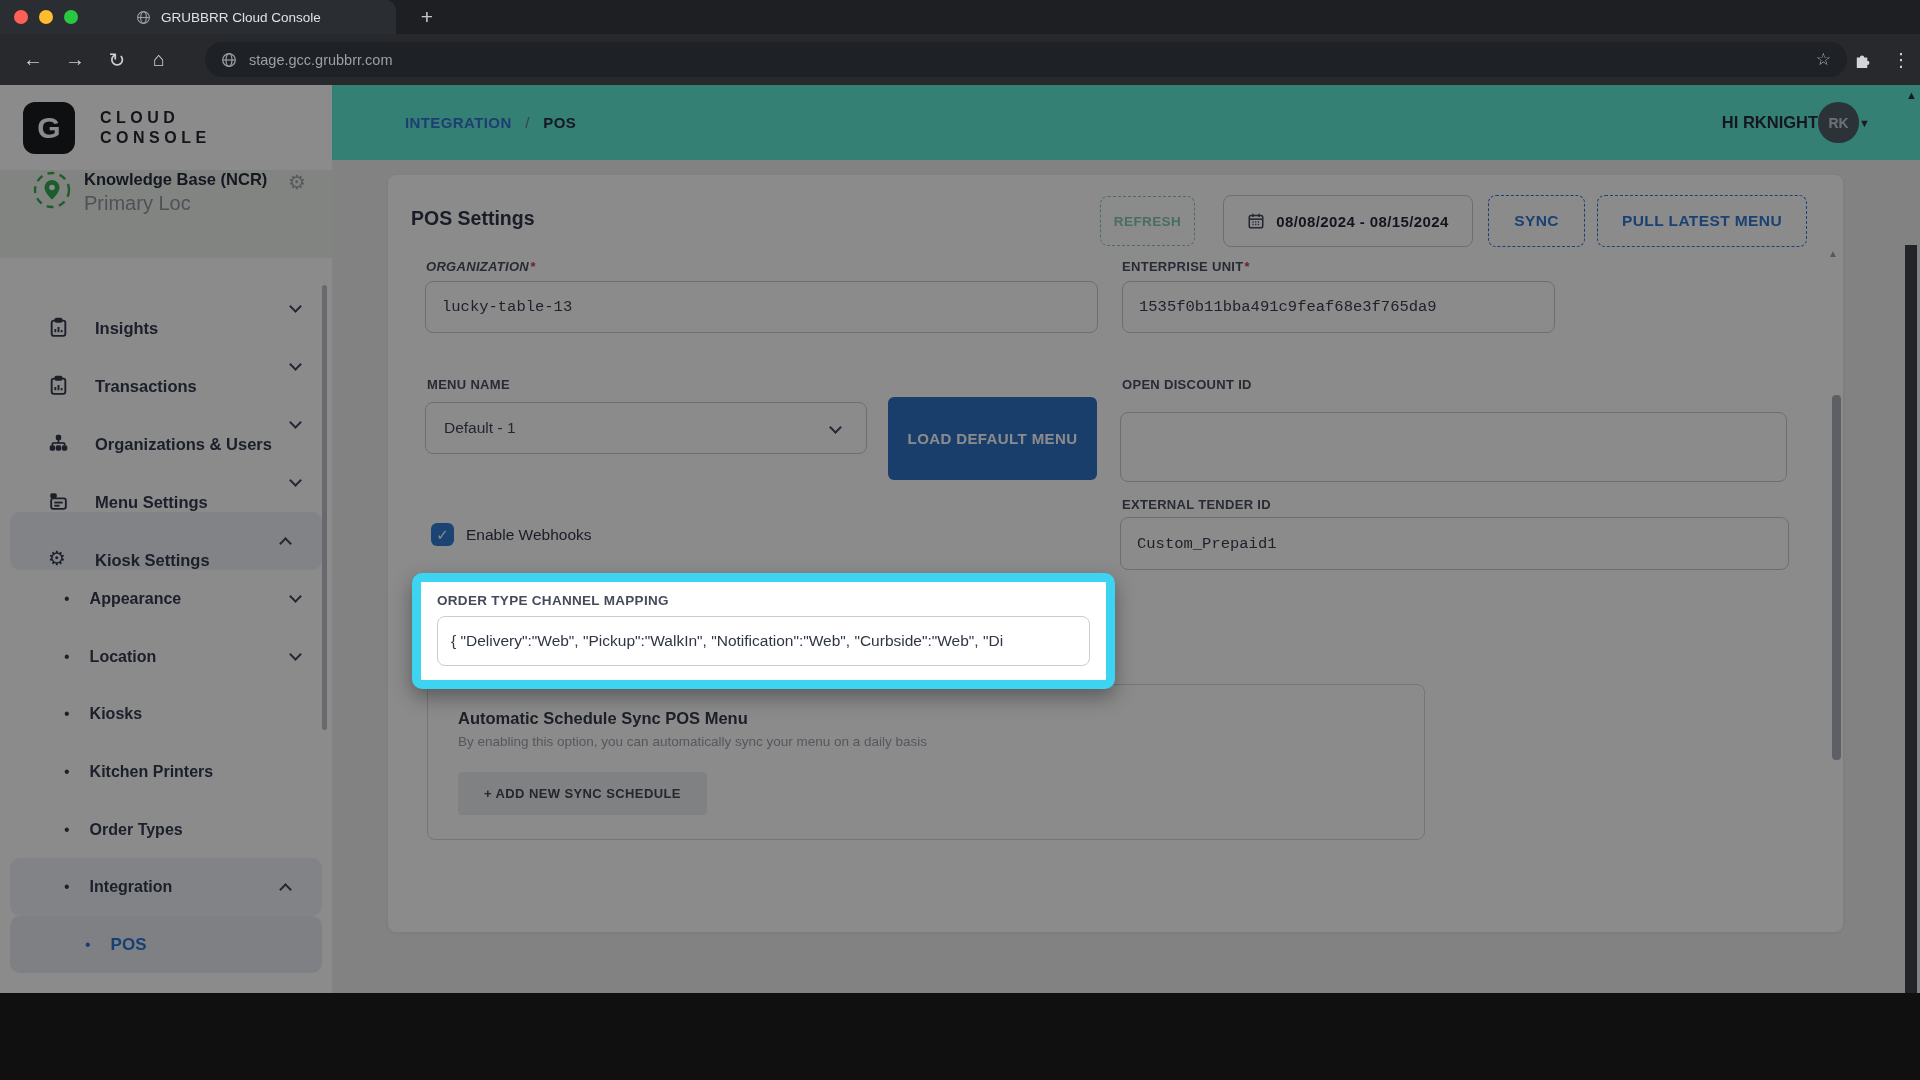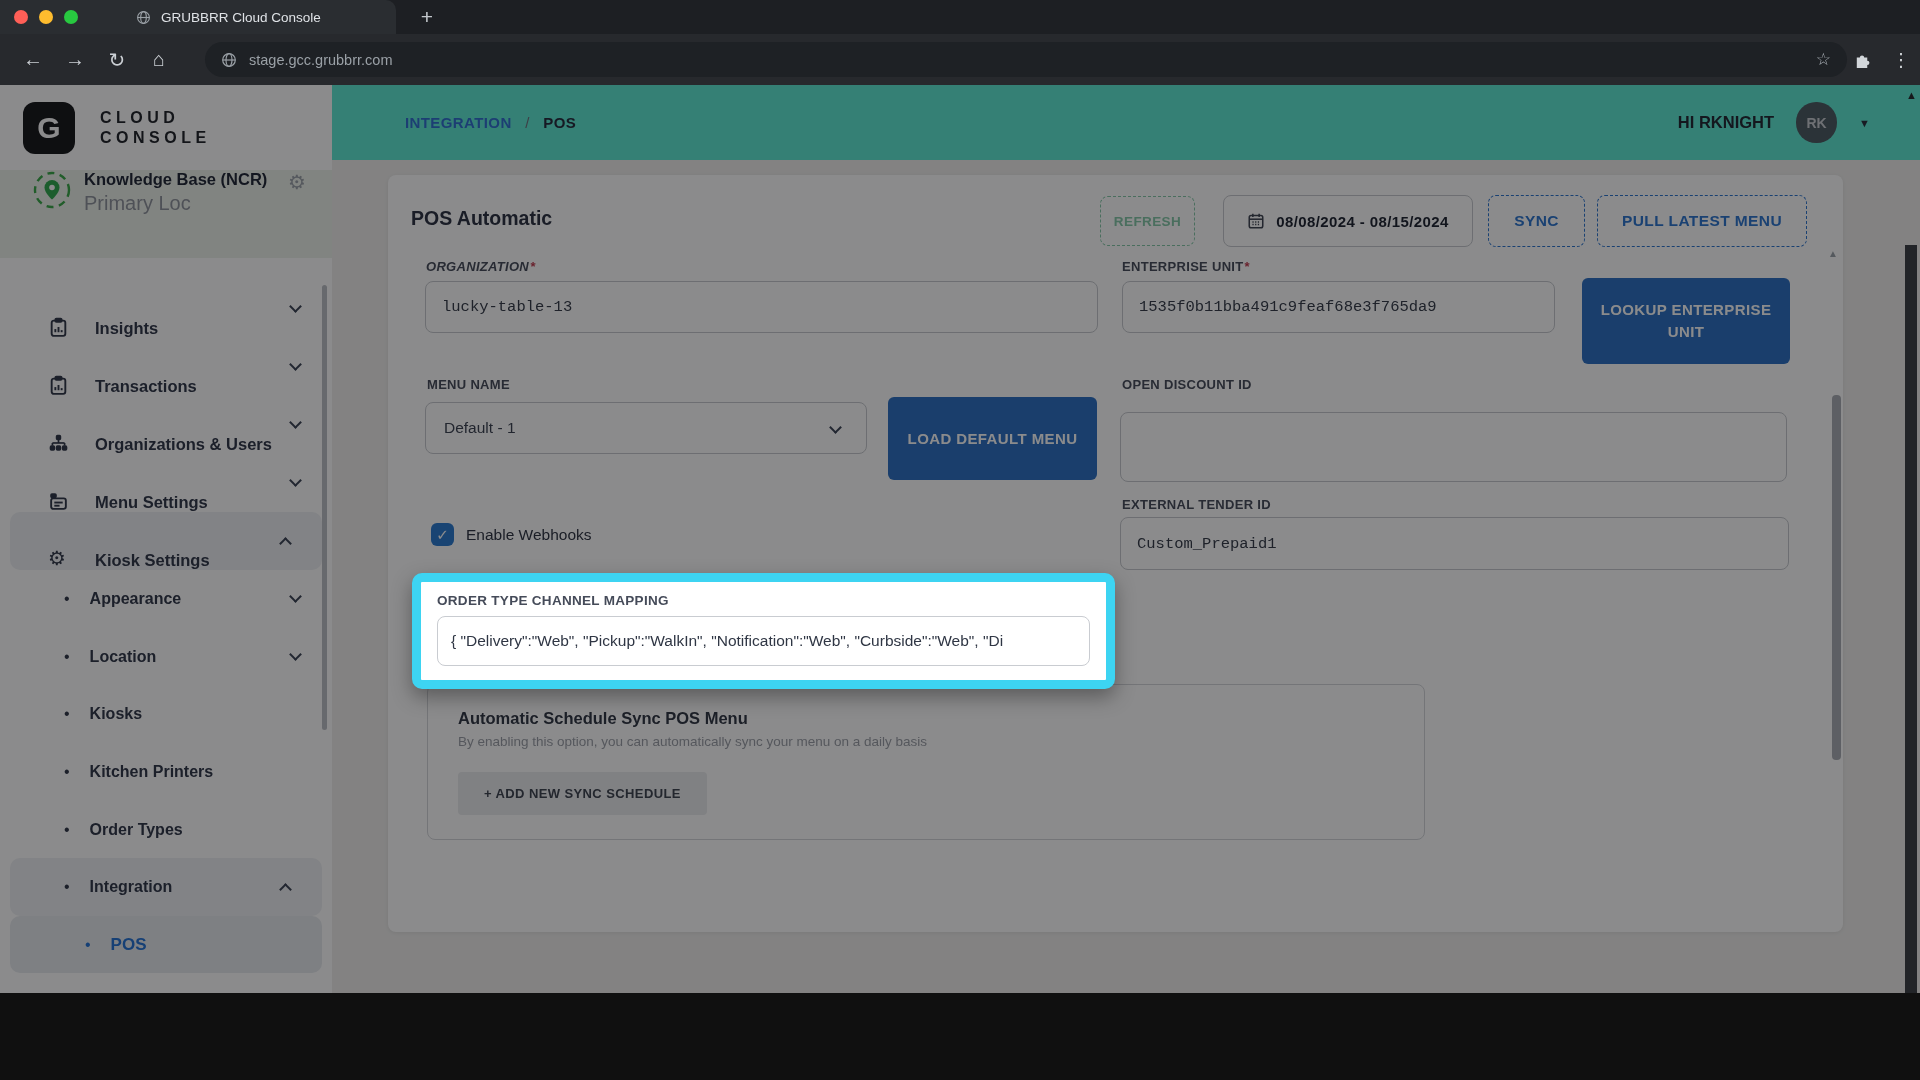--- a/index.html
+++ b/index.html
@@ -54,21 +54,21 @@
   .chev.down { transform:rotate(45deg); top:22px; }
   .chev.up { transform:rotate(-135deg); top:27px; }
   .side-scroll { position:absolute; left:322px; top:200px; width:5px; height:445px; background:#bcbfc4; border-radius:3px; }
 
   
   .main-header { position:absolute; left:332px; top:0; width:1588px; height:75px; background:#5eead4; display:flex; align-items:center; }
   .crumbs { margin-left:73px; font-size:15px; font-weight:700; letter-spacing:0.4px; }
   .crumb-link { color:#2f6fd0; }
   .crumb-sep { color:#6b717c; margin:0 9px; font-weight:400; }
   .crumb-cur { color:#23293a; }
-  .userbox { position:absolute; right:50px; top:0; height:75px; display:flex; align-items:center; gap:22px;justify-content:space-between; }
+  .userbox { position:absolute; right:50px; top:0; height:75px; display:flex; align-items:center; gap:0;justify-content:space-between; }
   .greet { color:#1f2430; font-weight:700; font-size:16.5px; }
   .avatar { width:41px; height:41px; background:#4b5a60; color:#c8cdd2; font-size:14px; font-weight:700; display:flex; align-items:center; justify-content:center;border-radius:20px; }
   .caret { color:#262c3a; font-size:11px; }
 
   
   .card { position:absolute; left:388px; top:90px; width:1455px; height:757px; background:#ffffff; border-radius:8px; box-shadow:0 1px 4px rgba(0,0,0,0.08); }
   .card-title { position:absolute; left:23px; top:32px; color:#2a3040; font-weight:700; font-size:19.5px; }
   .btn { position:absolute; display:flex; align-items:center; justify-content:center; border-radius:8px; font-weight:700; letter-spacing:0.4px; }
   .btn-refresh { left:712px; top:21px; width:95px; height:50px; color:#84c9a8; border:1.6px dashed #84c9a8; font-size:13.5px; }
   .btn-date { left:835px; top:20px; width:250px; height:52px; border:1px solid #c6c9ce; gap:11px; color:#1b212e; font-size:15px; font-weight:700; }
@@ -285,21 +285,21 @@
         <span class="crumb-cur">POS</span>
       </div>
       <div class="userbox">
         <span class="greet">HI RKNIGHT</span>
         <span class="avatar">RK</span>
         <span class="caret">▼</span>
       </div>
     </div>
 
     <div class="card">
-      <div class="card-title">POS Automatic</div>
+      <div class="card-title">POS Settings</div>
 
       <div class="btn btn-refresh">REFRESH</div>
       <div class="btn btn-date">
         <span>
           <svg width="18" height="18" viewBox="0 0 20 20" fill="none" stroke="#3d4350" stroke-width="1.7">
             <rect x="2.5" y="4" width="15" height="13.5" rx="2"></rect>
             <line x1="2.5" y1="8" x2="17.5" y2="8"></line>
             <line x1="6.5" y1="2" x2="6.5" y2="5.5"></line>
               <line x1="13.5" y1="2" x2="13.5" y2="5.5"></line>
             <line x1="6" y1="11" x2="14" y2="11" stroke-dasharray="1.4 1.6"></line>
@@ -313,21 +313,20 @@
 
       <div class="flabel" style="left:38px; top:84px;font-style:italic;">
         <span>ORGANIZATION</span><span class="req">*</span>
       </div>
       <input class="tinput" style="left: 37px; top: 106px; width: 673px; height: 52px;" value="lucky-table-13">
 
       <div class="flabel" style="left:734px; top:84px;">
         <span>ENTERPRISE UNIT</span><span class="req">*</span>
       </div>
       <input class="tinput" style="left: 734px; top: 106px; width: 433px; height: 52px;" value="1535f0b11bba491c9feaf68e3f765da9">
-      <div class="pbtn" style="left:1194px; top:103px; width:208px; height:86px;">LOOKUP ENTERPRISE UNIT</div>
 
       <div class="flabel" style="left:39px; top:202px;">MENU NAME</div>
       <div class="sel" style="left:37px; top:227px; width:442px; height:52px;">
         <span>Default - 1</span>
         <span class="chev down"></span>
       </div>
       <div class="pbtn" style="left:500px; top:222px; width:209px; height:83px;">LOAD DEFAULT MENU</div>
 
       <div class="flabel" style="left:734px; top:202px;">OPEN DISCOUNT ID</div>
       <input class="tinput" style="left: 732px; top: 237px; width: 667px; height: 70px;" value="">

